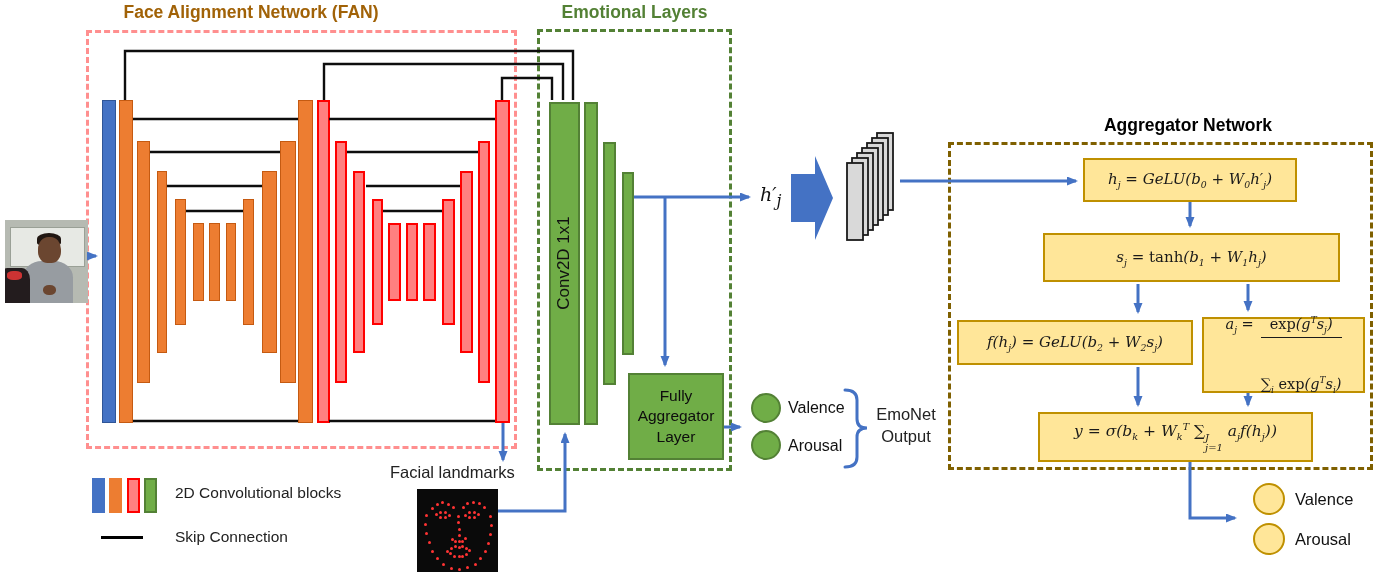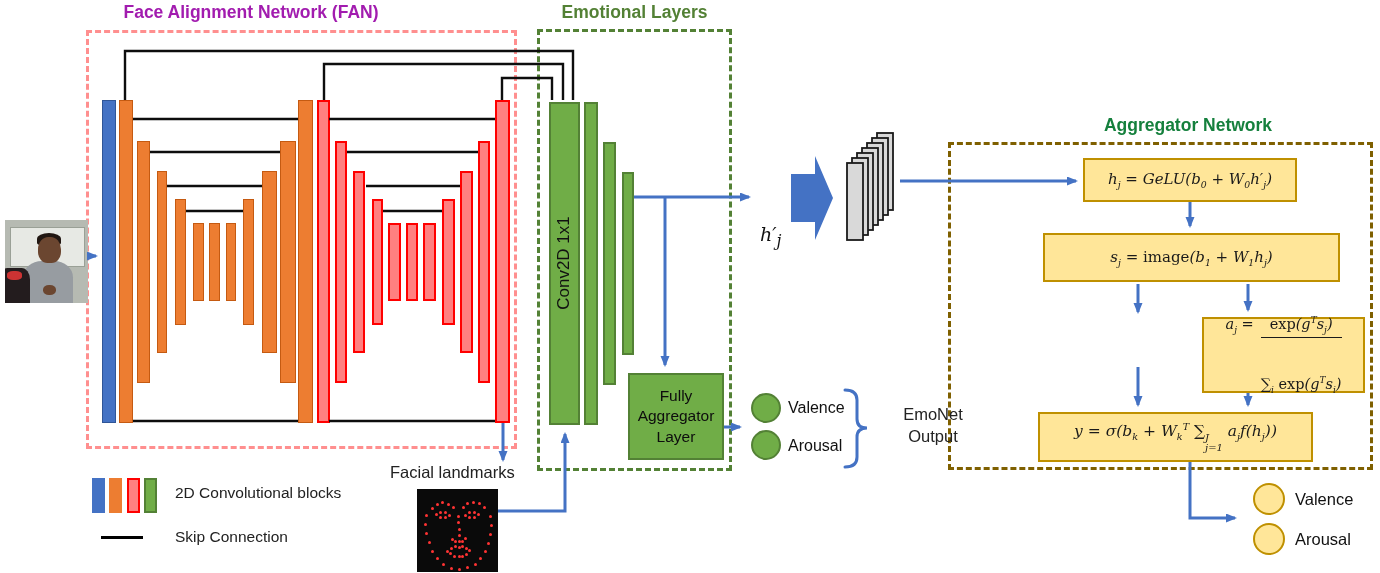--- a/index.html
+++ b/index.html
@@ -31,49 +31,49 @@
   .lbl{position:absolute;font-size:16px;white-space:nowrap;}
   #fc-box{position:absolute;box-sizing:border-box;background:#70ad47;border:2px solid #538135;
           display:flex;flex-direction:column;align-items:center;justify-content:center;
           font-size:15.5px;line-height:1.3;color:#0d0d0d;text-align:center;}
   #conv-label{position:absolute;width:200px;height:22px;left:465px;top:252px;
               transform:rotate(-90deg);text-align:center;font-size:17px;color:#111;}
   #embed-text{position:absolute;left:738px;top:38px;width:334px;text-align:center;font-size:16px;line-height:1.28;}
   #embed-text .math{font-family:"DejaVu Serif","Liberation Serif",serif;font-style:italic;font-size:18.5px;}
   #embed-text i{font-family:"DejaVu Serif","Liberation Serif",serif;}
   #hj-label{position:absolute;left:760px;top:183px;font-family:"DejaVu Serif","Liberation Serif",serif;
-            font-style:italic;font-size:19px;margin-top:40px;}
+            font-style:italic;font-size:19px;}
   #photo{position:absolute;left:5px;top:220px;width:83px;height:83px;overflow:hidden;background:#b6bab2;}
   #photo .board{position:absolute;left:6%;top:8%;width:88%;height:46%;background:#e7e9e4;border:1px solid #9aa096;}
   #photo .head{position:absolute;left:40%;top:20%;width:27%;height:32%;background:#6b4630;border-radius:46% 46% 42% 42%;}
   #photo .hair{position:absolute;left:39%;top:16%;width:29%;height:14%;background:#211712;border-radius:50% 50% 20% 20%;}
   #photo .body{position:absolute;left:22%;top:49%;width:60%;height:52%;background:#979ca1;border-radius:38% 38% 0 0;}
   #photo .object{position:absolute;left:-4%;top:58%;width:34%;height:46%;background:#231c1e;border-radius:18% 30% 0 0;}
   #photo .objred{position:absolute;left:2%;top:62%;width:18%;height:10%;background:#c33;border-radius:40%;}
   #photo .hands{position:absolute;left:46%;top:78%;width:16%;height:12%;background:#6b4630;border-radius:45%;}
   #lm{position:absolute;left:417px;top:489px;width:81px;height:83px;background:#0a0a0a;}
   #lm .dot{position:absolute;width:3px;height:3px;border-radius:50%;background:#f33;}
   .legend-swatch{position:absolute;box-sizing:border-box;width:13px;height:35px;top:478px;}
   #legend-line{position:absolute;left:101px;top:536px;width:42px;height:2.5px;background:#000;}
   .legend-text{position:absolute;left:175px;font-size:15.5px;color:#222;}
-  #emonet-out{position:absolute;left:858px;top:404px;width:96px;text-align:center;font-size:16.5px;line-height:1.32;color:#222;padding-left:27px;}
+  #emonet-out{position:absolute;left:858px;top:404px;width:96px;text-align:center;font-size:16.5px;line-height:1.32;color:#222;}
   svg{position:absolute;left:0;top:0;}
 </style>
 </head>
 <body>
 
 <div id="canvas">
 
   <div id="fan-box" class="dashedbox" style="left:86px;top:30px;width:431px;height:419px;"></div>
   <div id="emo-box" class="dashedbox" style="left:537px;top:29px;width:195px;height:442px;"></div>
   <div id="agg-box" class="dashedbox" style="left:948px;top:142px;width:425px;height:328px;"></div>
 
-  <div class="abs title" style="left:86px;top:2px;width:330px;color:#a21caf;">Face Alignment Network (FAN)</div>
+  <div class="abs title" style="left:86px;top:2px;width:330px;color:#a16207;">Face Alignment Network (FAN)</div>
   <div class="abs title" style="left:537px;top:2px;width:195px;color:#538135;">Emotional Layers</div>
-  <div class="abs title" style="left:1003px;top:115px;width:370px;color:#15803d;">Aggregator Network</div>
+  <div class="abs title" style="left:1003px;top:115px;width:370px;color:#000000;">Aggregator Network</div>
 
   <div id="photo">
     <div class="board"></div>
     <div class="hair"></div>
     <div class="body"></div>
     <div class="head"></div>
     <div class="object"></div>
     <div class="objred"></div>
     <div class="hands"></div>
   </div>
@@ -179,21 +179,24 @@
   <div class="lbl" style="left:788px;top:437px;">Arousal</div>
   <div id="emonet-out">
     <div>EmoNet</div>
     <div>Output</div>
   </div>
 
   <div class="eqbox" style="left:1083px;top:158px;width:214px;height:44px;">
     <span class="eq">h<sub>j</sub> = GeLU(b<sub>0</sub> + W<sub>0</sub>h′<sub>j</sub>)</span>
   </div>
   <div class="eqbox" style="left:1043px;top:233px;width:297px;height:49px;">
-    <span class="eq">s<sub>j</sub> = <span class="rm">image</span>(b<sub>1</sub> + W<sub>1</sub>h<sub>j</sub>)</span>
+    <span class="eq">s<sub>j</sub> = <span class="rm">tanh</span>(b<sub>1</sub> + W<sub>1</sub>h<sub>j</sub>)</span>
+  </div>
+  <div class="eqbox" style="left:957px;top:320px;width:236px;height:45px;">
+    <span class="eq">f(h<sub>j</sub>) = GeLU(b<sub>2</sub> + W<sub>2</sub>s<sub>j</sub>)</span>
   </div>
   <div class="eqbox" style="left:1202px;top:317px;width:163px;height:76px;">
     <span class="eq" style="font-size:14.5px;">
       <span>a<sub>j</sub> =</span><span class="frac">
           <span class="num"><span class="rm">exp</span>(g<sup>T</sup>s<sub>j</sub>)</span>
           <span class="den">∑<sub>i</sub> <span class="rm">exp</span>(g<sup>T</sup>s<sub>i</sub>)</span>
         </span>
     </span>
   </div>
   <div class="eqbox" style="left:1038px;top:412px;width:275px;height:50px;">

